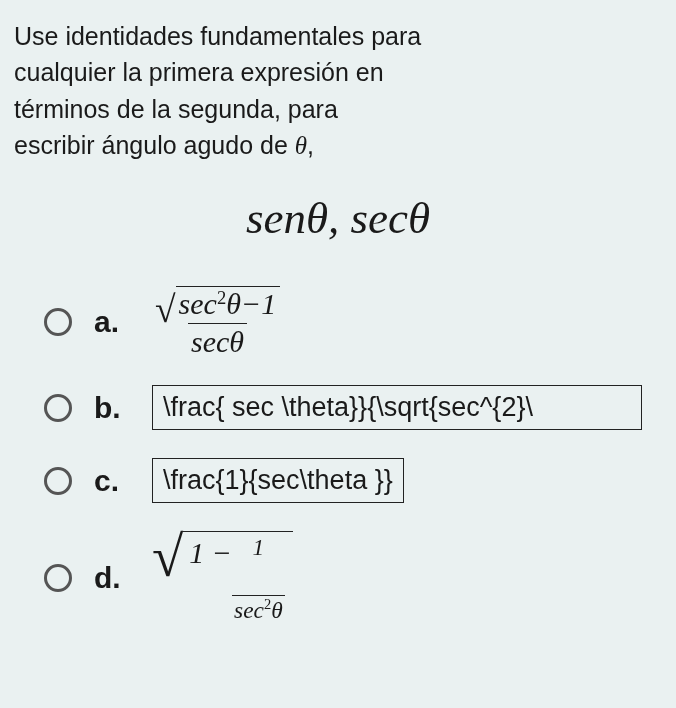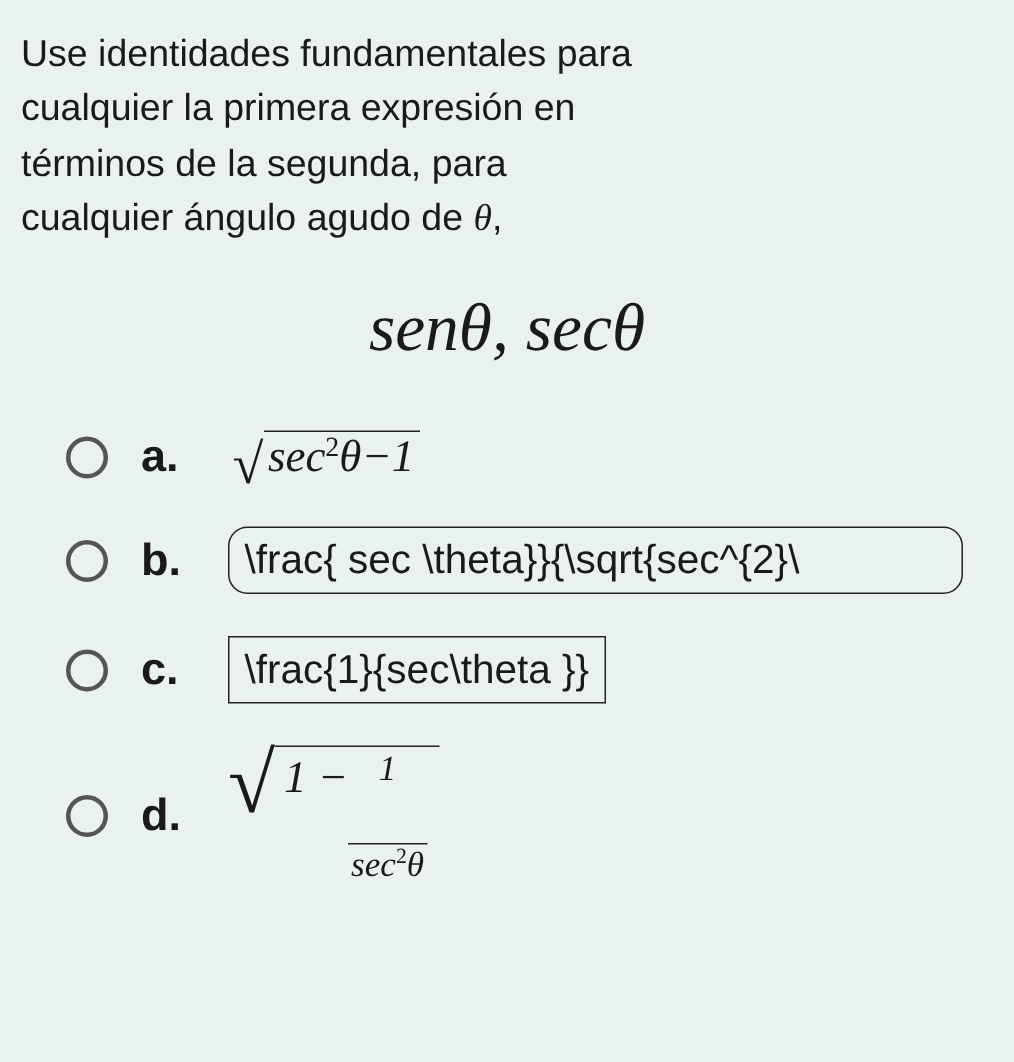--- a/index.html
+++ b/index.html
@@ -99,21 +99,21 @@
   }
   .boxed {
     border: 1.5px solid #222;
     padding: 6px 10px;
     font-family: Arial, Helvetica, sans-serif;
     font-style: normal;
     font-size: 27px;
     white-space: nowrap;
     display: inline-block;
   }
-  .option-b .boxed { min-width: 490px; border-radius: 13px; }
+  .option-b .boxed { min-width: 490px; }
   .option-d-outer {
     display: inline-flex;
     align-items: center;
   }
   .smallfrac {
     display: inline-flex;
     flex-direction: column;
     align-items: center;
     line-height: 1;
     font-size: 0.78em;
@@ -122,21 +122,21 @@
   .smallfrac .n { padding: 0 2px; }
   .smallfrac .d { border-top: 1.4px solid #222; padding: 1px 2px 0 2px; margin-top: 36px; }
 </style>
 </head>
 <body>
 
 <div class="question">
   <span>Use identidades fundamentales para</span><br>
   <span>cualquier la primera expresión en</span><br>
   <span>términos de la segunda, para</span><br>
-  <span>cualquier ángulo agudo de </span><span class="theta-it">θ</span><span>,</span>
+  <span>escribir ángulo agudo de </span><span class="theta-it">θ</span><span>,</span>
 </div>
 
 <div class="expr-line">senθ, secθ</div>
 
 <div class="options">
 
   <div class="option">
     <div class="radio"></div>
     <div class="label">a.</div>
     <div class="math">
@@ -144,20 +144,21 @@
         <span class="num">
           <span class="sqrt">
             <span class="surd">√</span>
             <span class="radicand">
               <span>sec</span>
                 <span class="sup">2</span>
                 <span>θ−1</span>
             </span>
           </span>
         </span>
+        <span class="den">secθ</span>
       </span>
     </div>
   </div>
 
   <div class="option option-b">
     <div class="radio"></div>
     <div class="label">b.</div>
     <div class="boxed">\frac{ sec \theta}}{\sqrt{sec^{2}\</div>
   </div>
 

